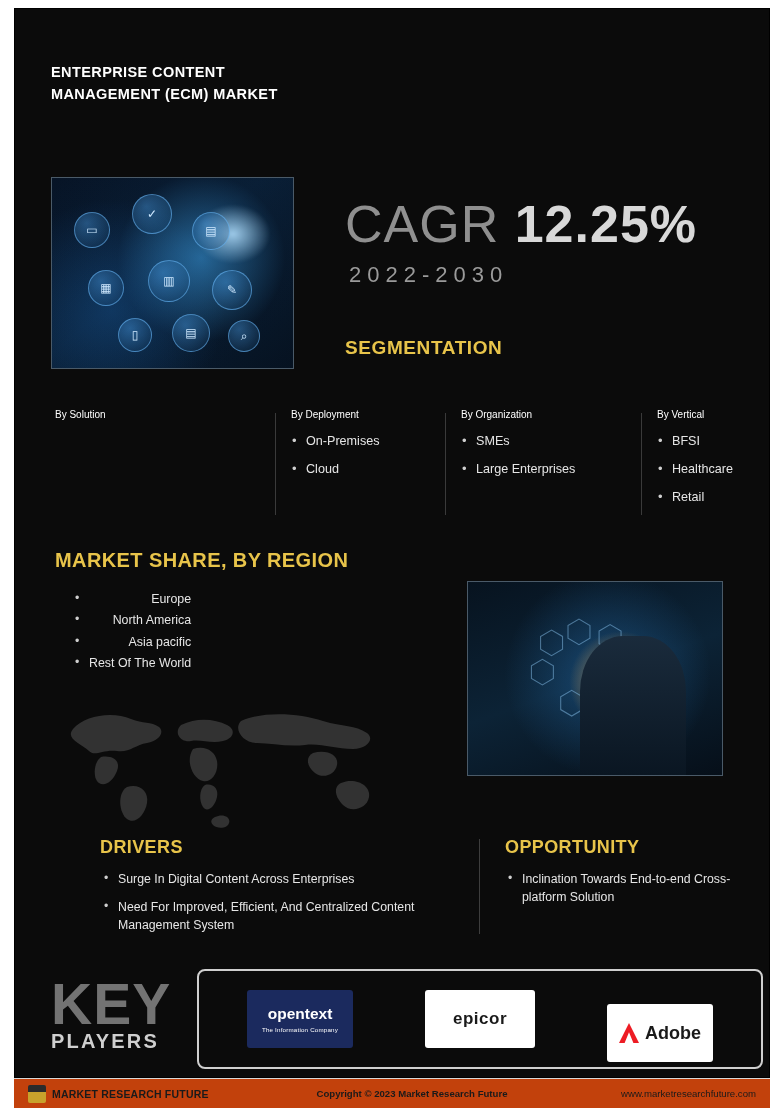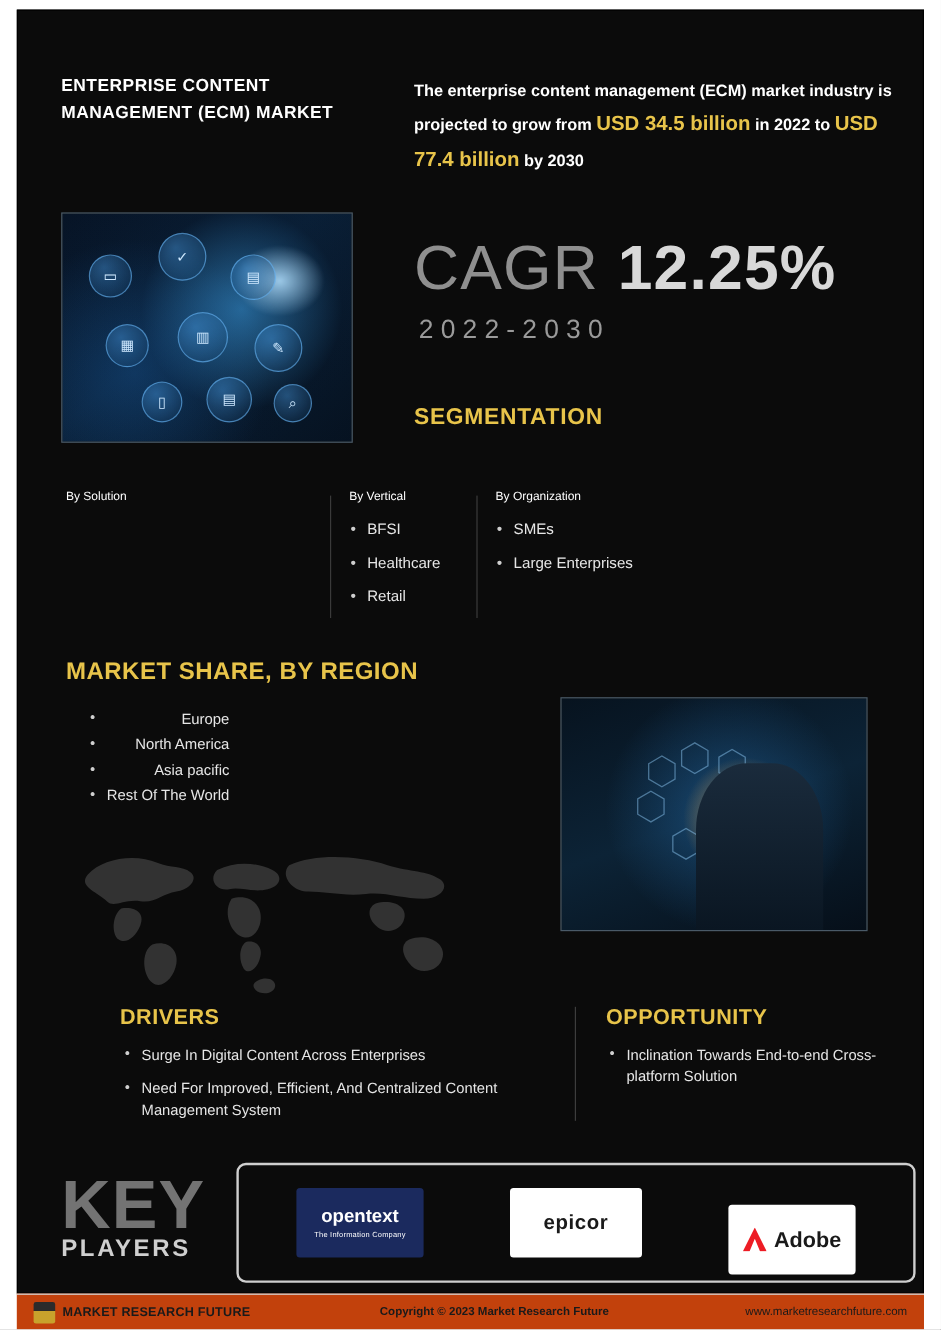--- a/index.html
+++ b/index.html
@@ -286,23 +286,20 @@
   .footer .url { width: 230px; text-align: right; padding-right: 14px; font-size: 9.6px; color: #1a1a1a; }
 </style>
 </head>
 <body>
 
 <div class="page">
   <div class="sheet">
 
     <div class="title">ENTERPRISE CONTENT MANAGEMENT (ECM) MARKET</div>
 
-    <div class="intro">
-      <span>The enterprise content management (ECM) market industry is projected to grow from </span><span class="hl">USD 34.5 billion</span><span> in 2022 to </span><span class="hl">USD 77.4 billion</span><span> by 2030</span>
-    </div>
 
     <div class="hero-img">
       <div class="glow"></div>
       <div class="bubble" style="left:22px;  top:34px;  width:36px; height:36px;">▭</div>
       <div class="bubble" style="left:80px;  top:16px;  width:40px; height:40px;">✓</div>
       <div class="bubble" style="left:140px; top:34px;  width:38px; height:38px;">▤</div>
       <div class="bubble" style="left:36px;  top:92px;  width:36px; height:36px;">▦</div>
       <div class="bubble" style="left:96px;  top:82px;  width:42px; height:42px;">▥</div>
       <div class="bubble" style="left:160px; top:92px;  width:40px; height:40px;">✎</div>
       <div class="bubble" style="left:66px;  top:140px; width:34px; height:34px;">▯</div>
@@ -317,35 +314,42 @@
     <div class="cagr-years">2022-2030</div>
 
     <div class="segmentation">SEGMENTATION</div>
 
     <div class="segrow">
 
       <div class="segcol c1">
         <h3>By Solution</h3>
       </div>
 
+      <div class="segcol c2">
+        <h3>By Deployment</h3>
+        <ul>
+          <li>On-Premises</li>
+          <li>Cloud</li>
+        </ul>
+      </div>
+
+      <div class="segcol c3">
+        <h3>By Organization</h3>
+        <ul>
+          <li>SMEs</li>
+          <li>Large Enterprises</li>
+        </ul>
+      </div>
 
       <div class="segcol c4">
         <h3>By Vertical</h3>
         <ul>
           <li>BFSI</li>
           <li>Healthcare</li>
           <li>Retail</li>
-        </ul>
-      </div>
-
-      <div class="segcol c3">
-        <h3>By Organization</h3>
-        <ul>
-          <li>SMEs</li>
-          <li>Large Enterprises</li>
         </ul>
       </div>
     </div>
 
     <div class="ms-title">MARKET SHARE, BY REGION</div>
     <ul class="ms-list">
       <li>Europe</li>
       <li>North America</li>
       <li>Asia pacific</li>
       <li>Rest Of The World</li>

